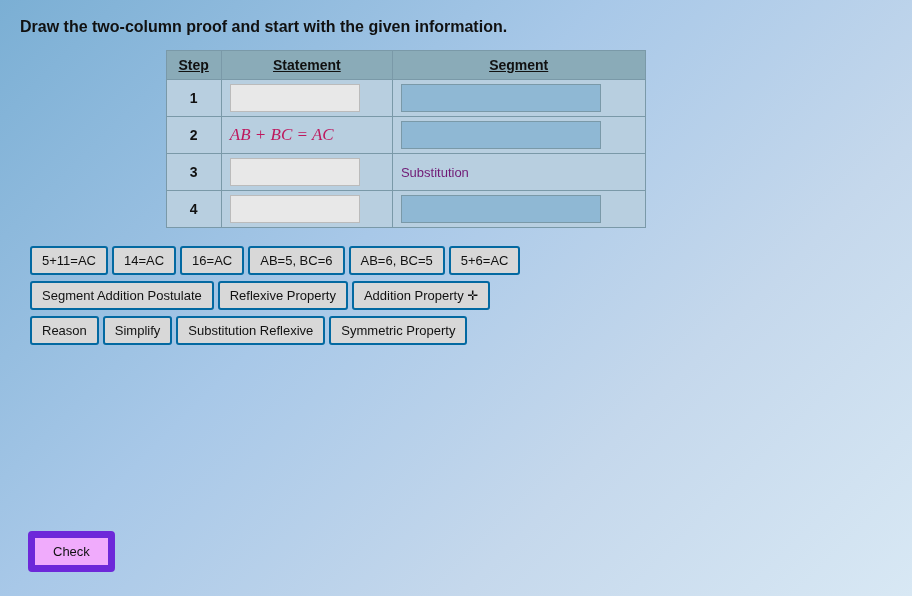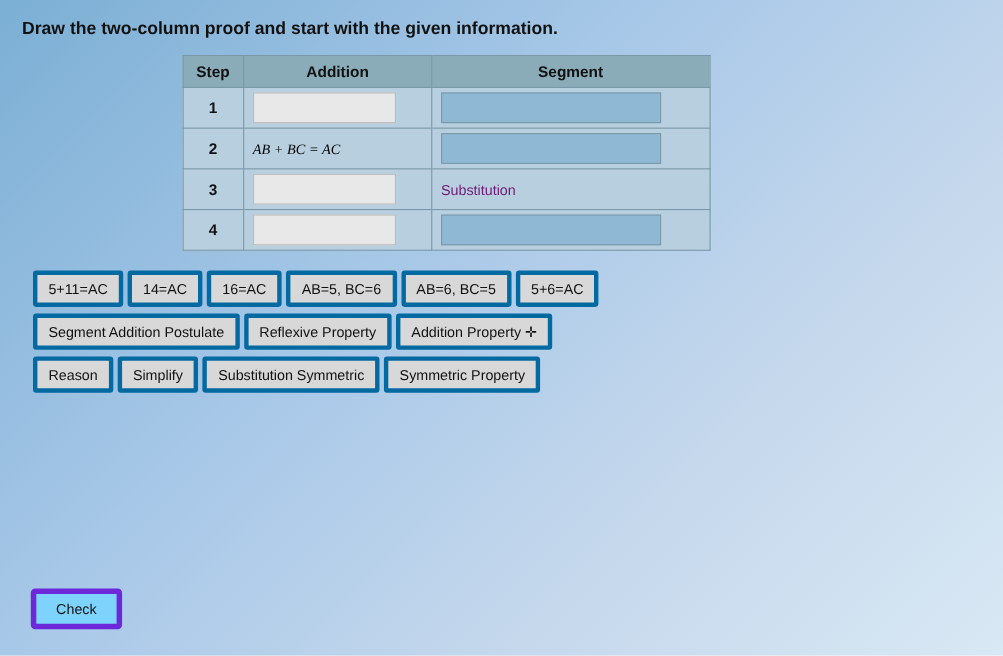--- a/index.html
+++ b/index.html
@@ -40,20 +40,21 @@
       background: #b8cfe0;
     }
 
     .proof-table th {
       background: #8aabb8;
       color: #111;
       padding: 6px 12px;
       text-align: center;
       border: 1px solid #7a99a8;
       font-size: 14px;
+      text-decoration: underline;
     }
 
     .proof-table td {
       border: 1px solid #7a99a8;
       padding: 4px 8px;
       background: #b8cfe0;
     }
 
     .step-cell {
       width: 40px;
@@ -80,77 +81,77 @@
       display: inline-block;
       vertical-align: middle;
     }
 
     .reason-text {
       font-size: 13px;
       color: #701a75;
     }
 
     .statement-text {
-      font-size: 13px;
+      font-size: 17px;
       font-style: italic;
-      color: #000000;
+      color: #be185d;
       font-family: "Times New Roman", serif;
     }
 
     
     .drag-section {
       margin-top: 6px;
       padding: 0 10px;
     }
 
     .drag-row {
       display: flex;
       flex-direction: row;
       gap: 4px;
       margin-bottom: 6px;
       align-items: center;
     }
 
     .drag-item {
       background: #d8d8d8;
-      border: 4px solid #0369a1;
+      border: 2px solid #0369a1;
       border-radius: 3px;
       padding: 5px 10px;
       font-size: 13px;
       color: #111;
       cursor: grab;
       white-space: nowrap;
     }
 
     .check-button {
       position: absolute;
       bottom: 24px;
       left: 28px;
-      background: #7dd3fc;
-      border: 5px solid #6d28d9;
+      background: #f0abfc;
+      border: 7px solid #6d28d9;
       border-radius: 4px;
       padding: 6px 18px;
       font-size: 13px;
       cursor: pointer;
       color: #111;
     }
   </style>
 </head>
 <body>
 
 <div class="page-container">
 
   <div class="instruction">Draw the two-column proof and start with the given information.</div>
 
   <div class="proof-table-wrapper">
     <table class="proof-table">
       <thead>
         <tr>
           <th>Step</th>
-          <th>Addition</th>
+          <th>Statement</th>
           <th>Segment</th>
         </tr>
       </thead>
       <tbody>
 
         <tr>
           <td class="step-cell">1</td>
           <td>
             <div class="input-box"></div>
           </td>
@@ -205,20 +206,20 @@
 
     <div class="drag-row">
       <div class="drag-item">Segment Addition Postulate</div>
       <div class="drag-item">Reflexive Property</div>
       <div class="drag-item">Addition Property ✛</div>
     </div>
 
     <div class="drag-row">
       <div class="drag-item">Reason</div>
       <div class="drag-item">Simplify</div>
-      <div class="drag-item">Substitution Symmetric</div>
+      <div class="drag-item">Substitution Reflexive</div>
       <div class="drag-item">Symmetric Property</div>
     </div>
   </div>
 
   <button class="check-button">Check</button>
 
 </div>
 
 </body></html>

